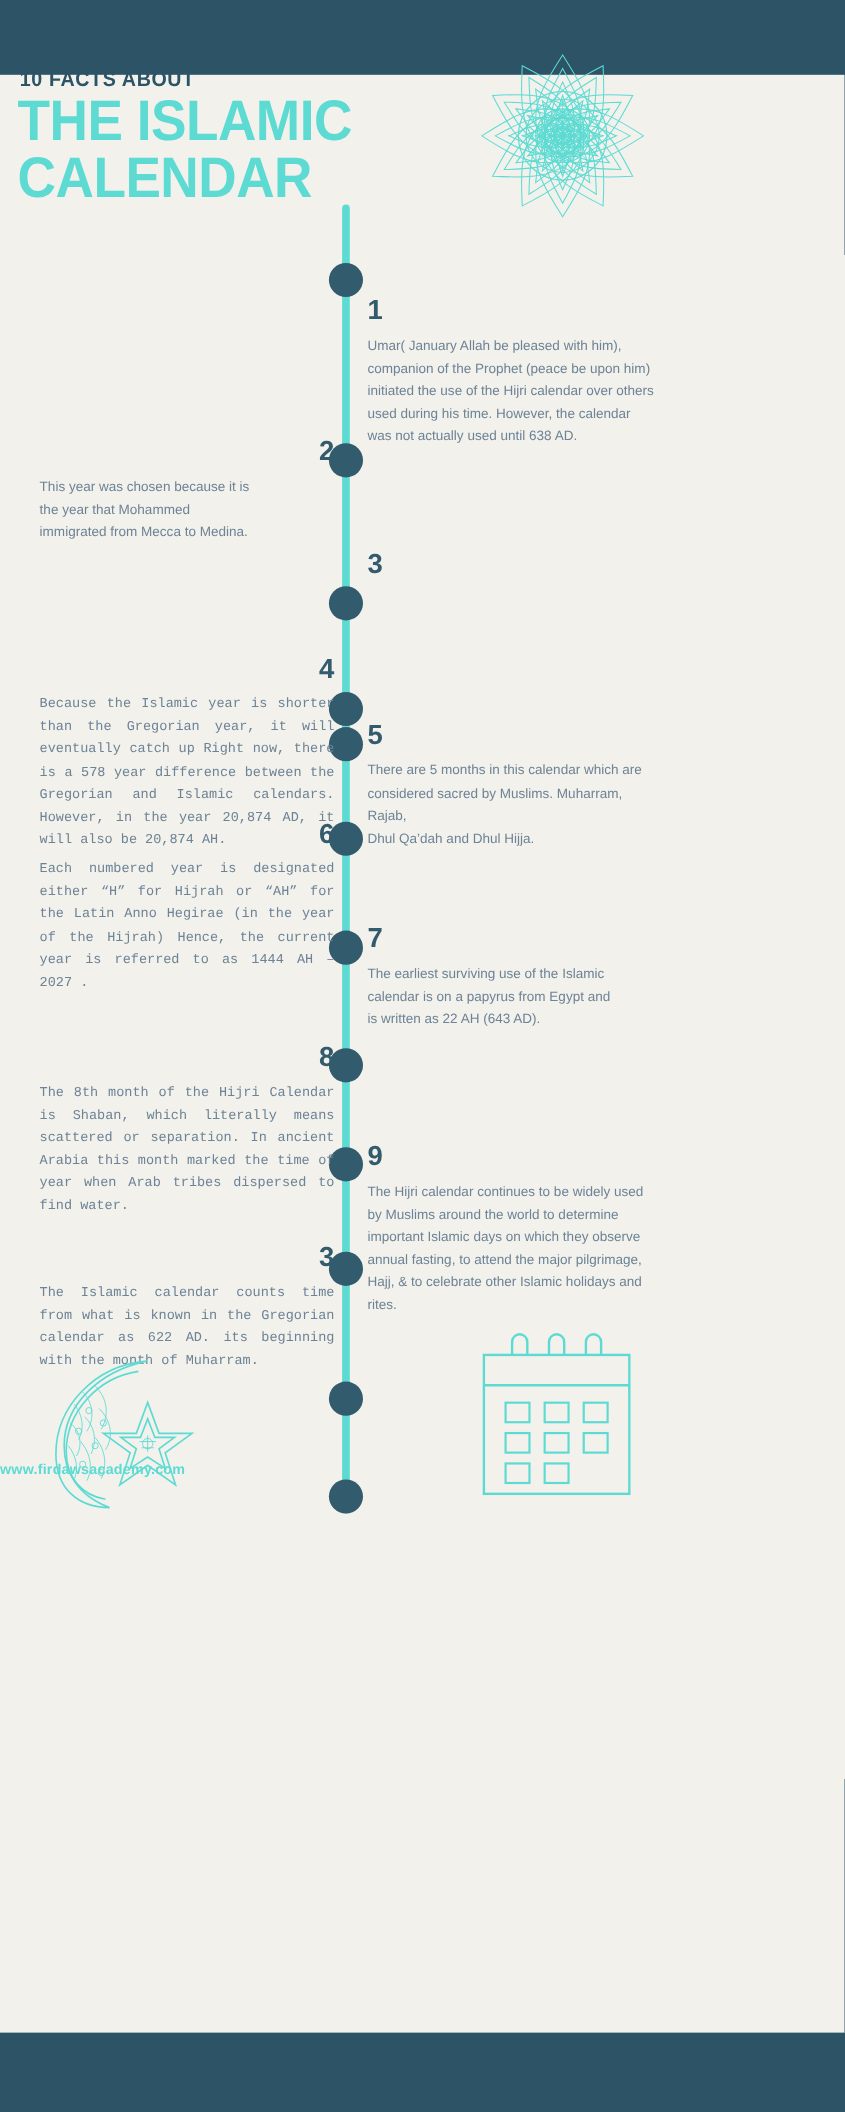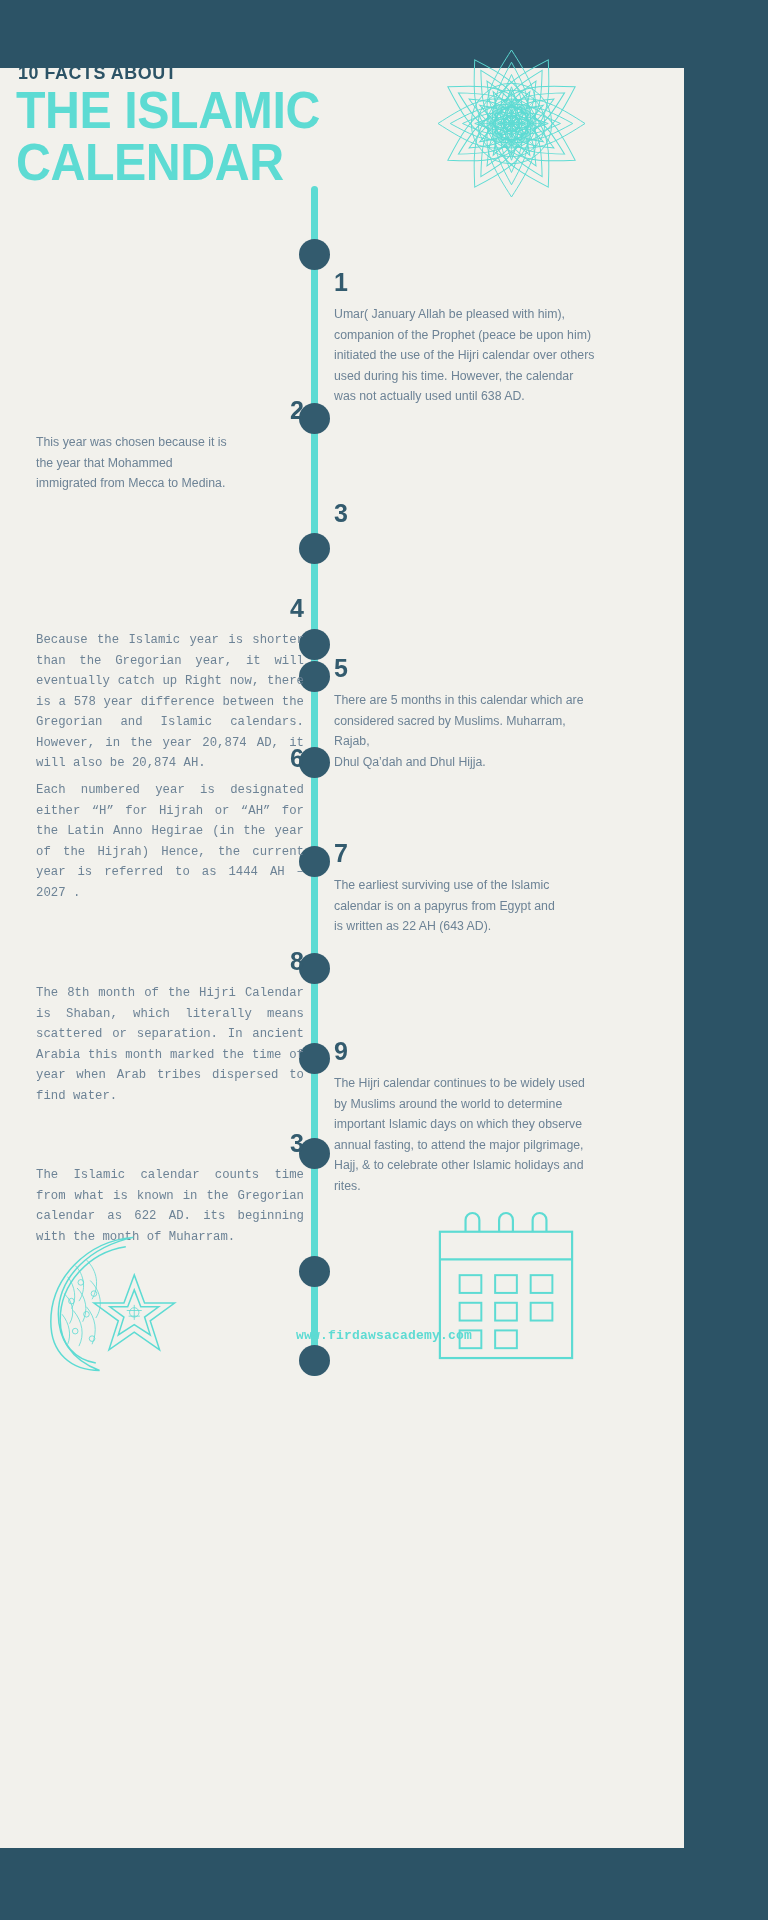--- a/index.html
+++ b/index.html
@@ -6,21 +6,21 @@
 
   html, body {
     width: 768px;
     height: 1920px;
     background: #2c5366;
     font-family: "Liberation Sans", sans-serif;
   }
 
   #poster {
     position: relative;
-    width: 684px;
+    width: 768px;
     height: 1920px;
     background: #2c5366;
     overflow: hidden;
     padding-left: 17px;
   }
 
   
   .band {
     position: absolute;
     left: 0;
@@ -137,26 +137,25 @@
     width: 148px;
     height: 158px;
   }
 
   
   .site-url {
     position: absolute;
     left: 0;
     top: 1328px;
     width: 768px;
-    text-align: center;
+    text-align: left;
     font-size: 13px;
     font-weight: bold;
     color: #5ddbd3;
     letter-spacing: 0.2px;
-    font-family: Liberation Mono, monospace;
   }
 </style>
 </head>
 <body>
 
 <div id="poster">
 
   <div class="band band-top"></div>
   <div class="canvas"></div>
   <div class="band band-bottom"></div>

